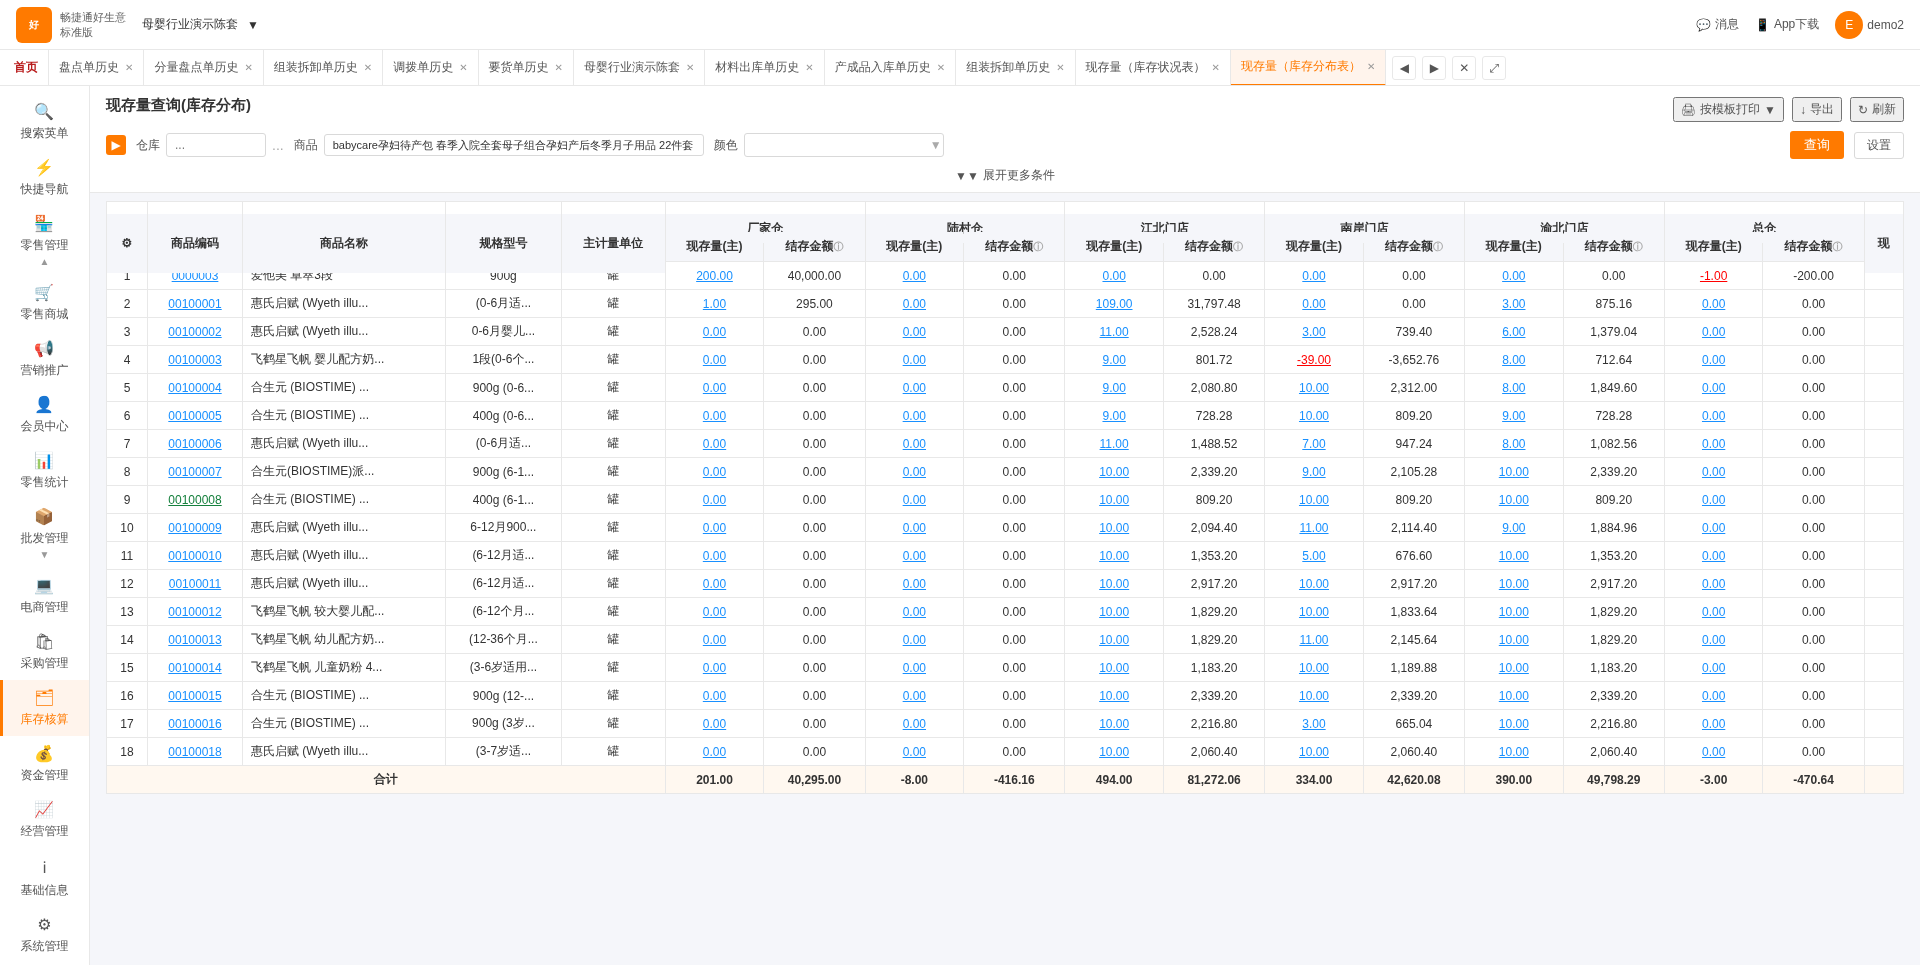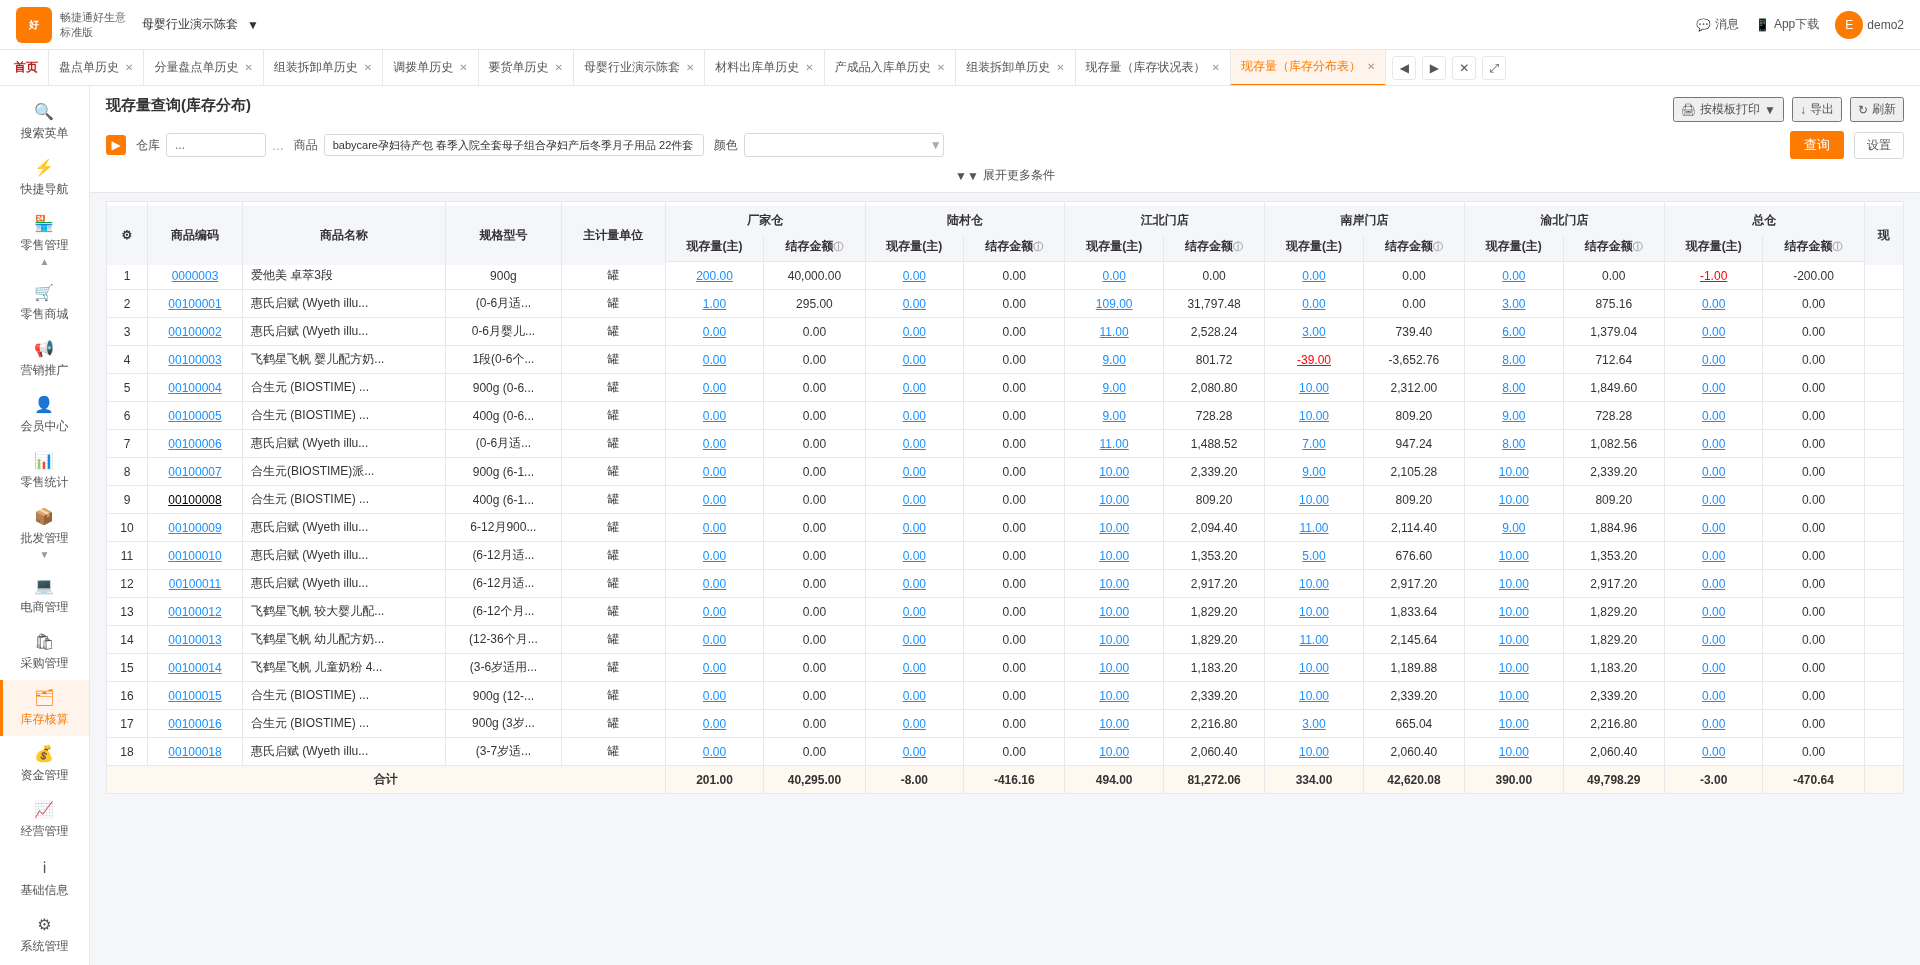--- a/index.html
+++ b/index.html
@@ -183,21 +183,21 @@
       background: #fff;
       font-size: 12px;
     }
     .data-table th {
       background: #f5f6fa;
       border: 1px solid #e8e8e8;
       padding: 6px 8px;
       text-align: center;
       color: #333; font-weight: bold;
       white-space: nowrap;
-      position: sticky; top: 4px; z-index: 2;
+      position: sticky; top: 12px; z-index: 2;
     }
     .data-table td {
       border: 1px solid #e8e8e8;
       padding: 5px 8px;
       text-align: center;
       color: #333;
       white-space: nowrap;
     }
     .data-table tr.summary-row td {
       background: #fff8f0; font-weight: bold;
@@ -632,21 +632,21 @@
     <td class="text-underline " style="color:#1890ff; cursor:pointer;">9.00</td>
     <td class="">2,105.28</td>
     <td class="text-underline" style="color:#1890ff; cursor:pointer;">10.00</td>
     <td>2,339.20</td>
     <td class="text-underline " style="color:#1890ff; cursor:pointer;">0.00</td>
     <td class="">0.00</td>
     <td></td>
   </tr>
             <tr>
     <td>9</td>
-    <td class="text-underline" style="color:#000000; cursor:pointer;">00100008</td>
+    <td class="text-underline" style="color:#15803d; cursor:pointer;">00100008</td>
     <td style="text-align:left; max-width:160px; overflow:hidden; text-overflow:ellipsis;">合生元 (BIOSTIME) ...</td>
     <td>400g (6-1...</td>
     <td>罐</td>
     <td class="text-underline" style="color:#1890ff; cursor:pointer;">0.00</td>
     <td>0.00</td>
     <td class="text-underline" style="color:#1890ff; cursor:pointer;">0.00</td>
     <td>0.00</td>
     <td class="text-underline" style="color:#1890ff; cursor:pointer;">10.00</td>
     <td>809.20</td>
     <td class="text-underline " style="color:#1890ff; cursor:pointer;">10.00</td>

